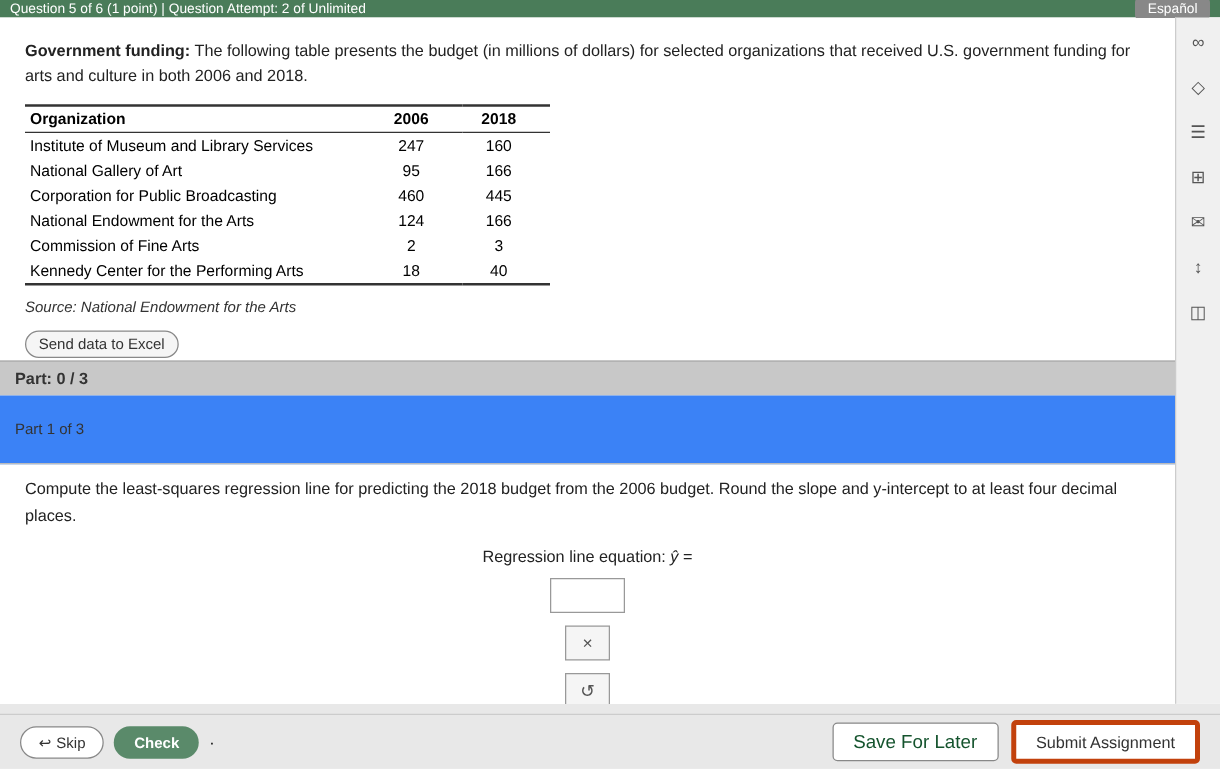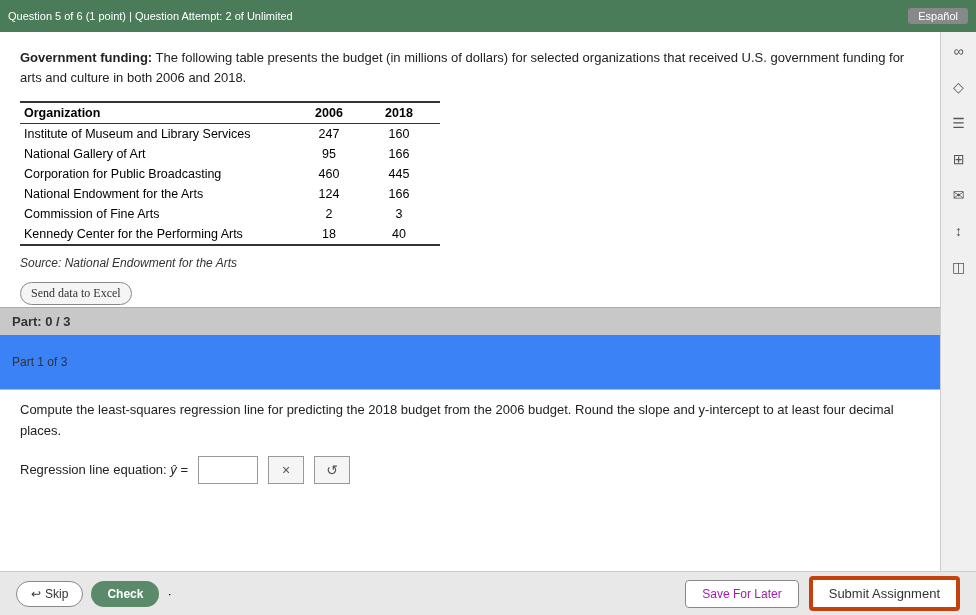--- a/index.html
+++ b/index.html
@@ -14,21 +14,21 @@
     }
 
     .top-bar {
       background: #4a7c59;
       color: white;
       font-size: 11px;
       padding: 3px 8px;
       display: flex;
       align-items: center;
       justify-content: space-between;
-      height: 32px;
+      height: 14px;
     }
 
     .main-container {
       display: flex;
       height: calc(615px - 22px - 44px);
       background: white;
     }
 
     .content-area {
       flex: 1;
@@ -109,21 +109,20 @@
     }
 
     .send-excel-btn {
       border: 1px solid #888;
       background: #f5f5f5;
       padding: 3px 10px;
       font-size: 12px;
       cursor: pointer;
       border-radius: 12px;
       color: #333;
-      font-family: Liberation Serif, serif;
     }
 
     .part-header {
       background: #c8c8c8;
       padding: 6px 12px;
       font-size: 13px;
       font-weight: bold;
       color: #333;
       margin: 2px -20px 0 -20px;
       border-top: 1px solid #aaa;
@@ -143,20 +142,21 @@
       color: #222;
       line-height: 1.6;
       margin-bottom: 14px;
     }
 
     .regression-row {
       display: flex;
       align-items: center;
       gap: 10px;
       margin-top: 10px;
+      flex-direction: column;
     }
 
     .regression-label {
       font-size: 13px;
       color: #222;
     }
 
     .regression-label .hat-y {
       font-style: italic;
     }
@@ -230,23 +230,23 @@
       display: flex;
       align-items: center;
       gap: 10px;
     }
 
     .save-later-btn {
       background: white;
       border: 1px solid #888;
       border-radius: 4px;
       padding: 6px 16px;
-      font-size: 12px;
-      cursor: pointer;
-      color: #a21caf;
+      font-size: 15px;
+      cursor: pointer;
+      color: #14532d;
     }
 
     .submit-btn {
       background: white;
       border: 4px solid #c2410c;
       border-radius: 4px;
       padding: 6px 16px;
       font-size: 13px;
       cursor: pointer;
       color: #333;

